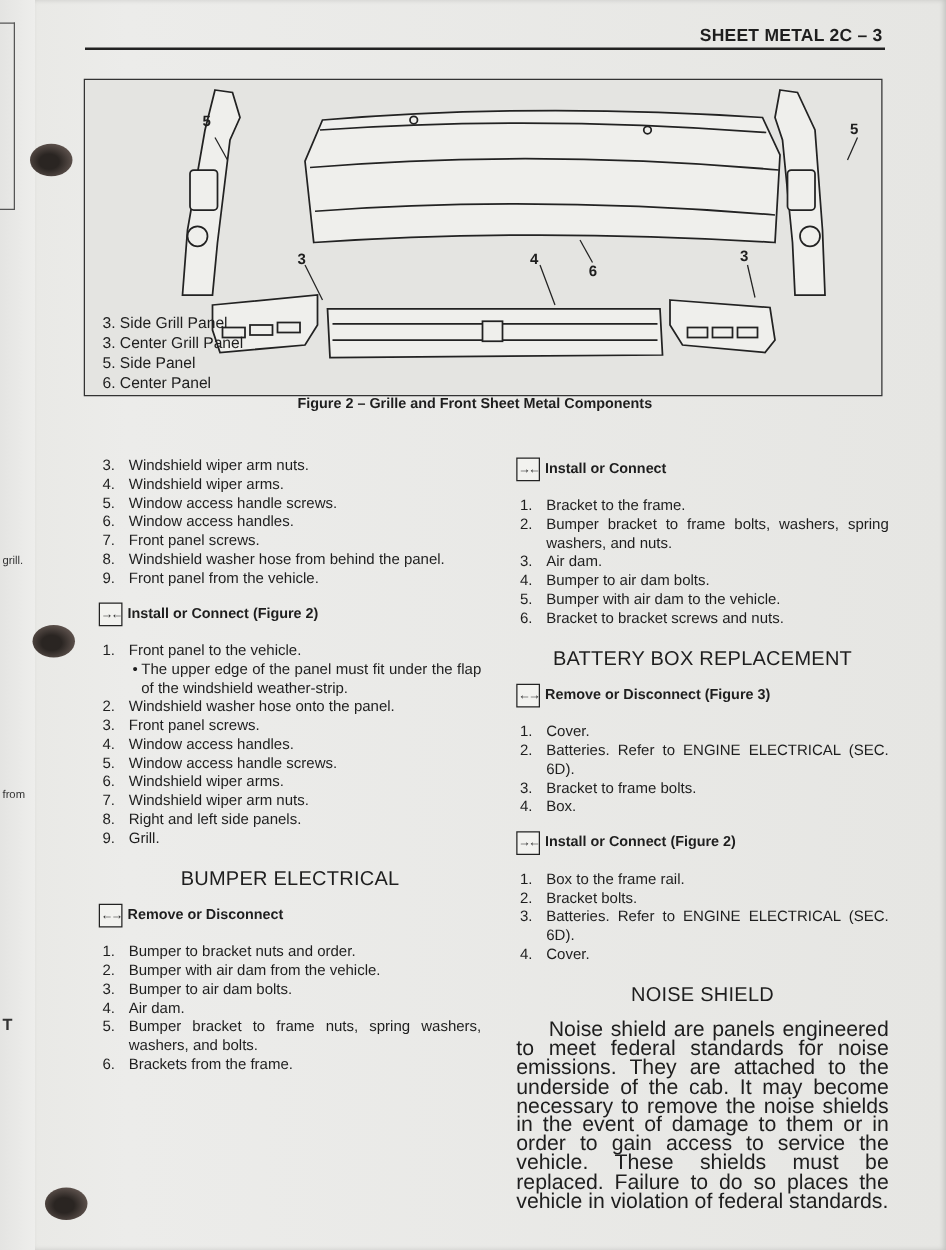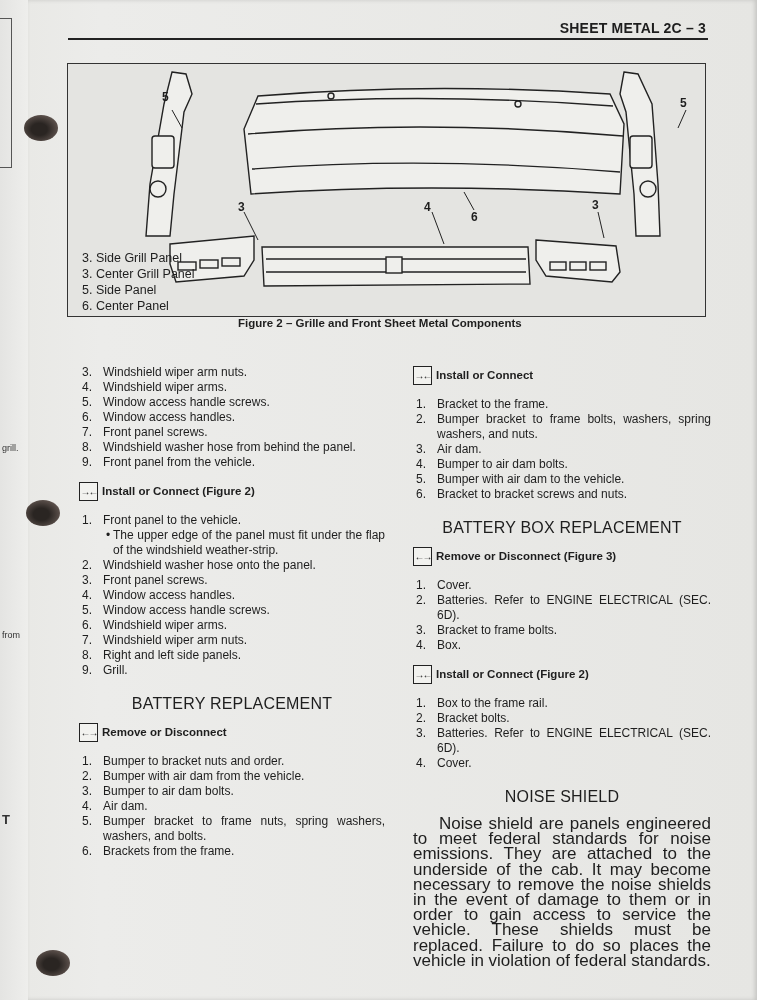--- a/index.html
+++ b/index.html
@@ -176,21 +176,21 @@
     <li><span class="num">2.</span><span>Windshield washer hose onto the panel.</span></li>
     <li><span class="num">3.</span><span>Front panel screws.</span></li>
     <li><span class="num">4.</span><span>Window access handles.</span></li>
     <li><span class="num">5.</span><span>Window access handle screws.</span></li>
     <li><span class="num">6.</span><span>Windshield wiper arms.</span></li>
     <li><span class="num">7.</span><span>Windshield wiper arm nuts.</span></li>
     <li><span class="num">8.</span><span>Right and left side panels.</span></li>
     <li><span class="num">9.</span><span>Grill.</span></li>
   </ol>
   <div class="gap-l"></div>
-  <div class="section-head">BATTERY REPLACEMENT</div>
+  <div class="section-head">BUMPER ELECTRICAL</div>
   <div class="gap-m"></div>
   <div class="sub-head">
     <span class="icon-box">←→</span>
     <span>Remove or Disconnect</span>
   </div>
   <div class="gap-m"></div>
   <ol class="steps">
     <li><span class="num">1.</span><span>Bumper to bracket nuts and order.</span></li>
     <li><span class="num">2.</span><span>Bumper with air dam from the vehicle.</span></li>
     <li><span class="num">3.</span><span>Bumper to air dam bolts.</span></li>

